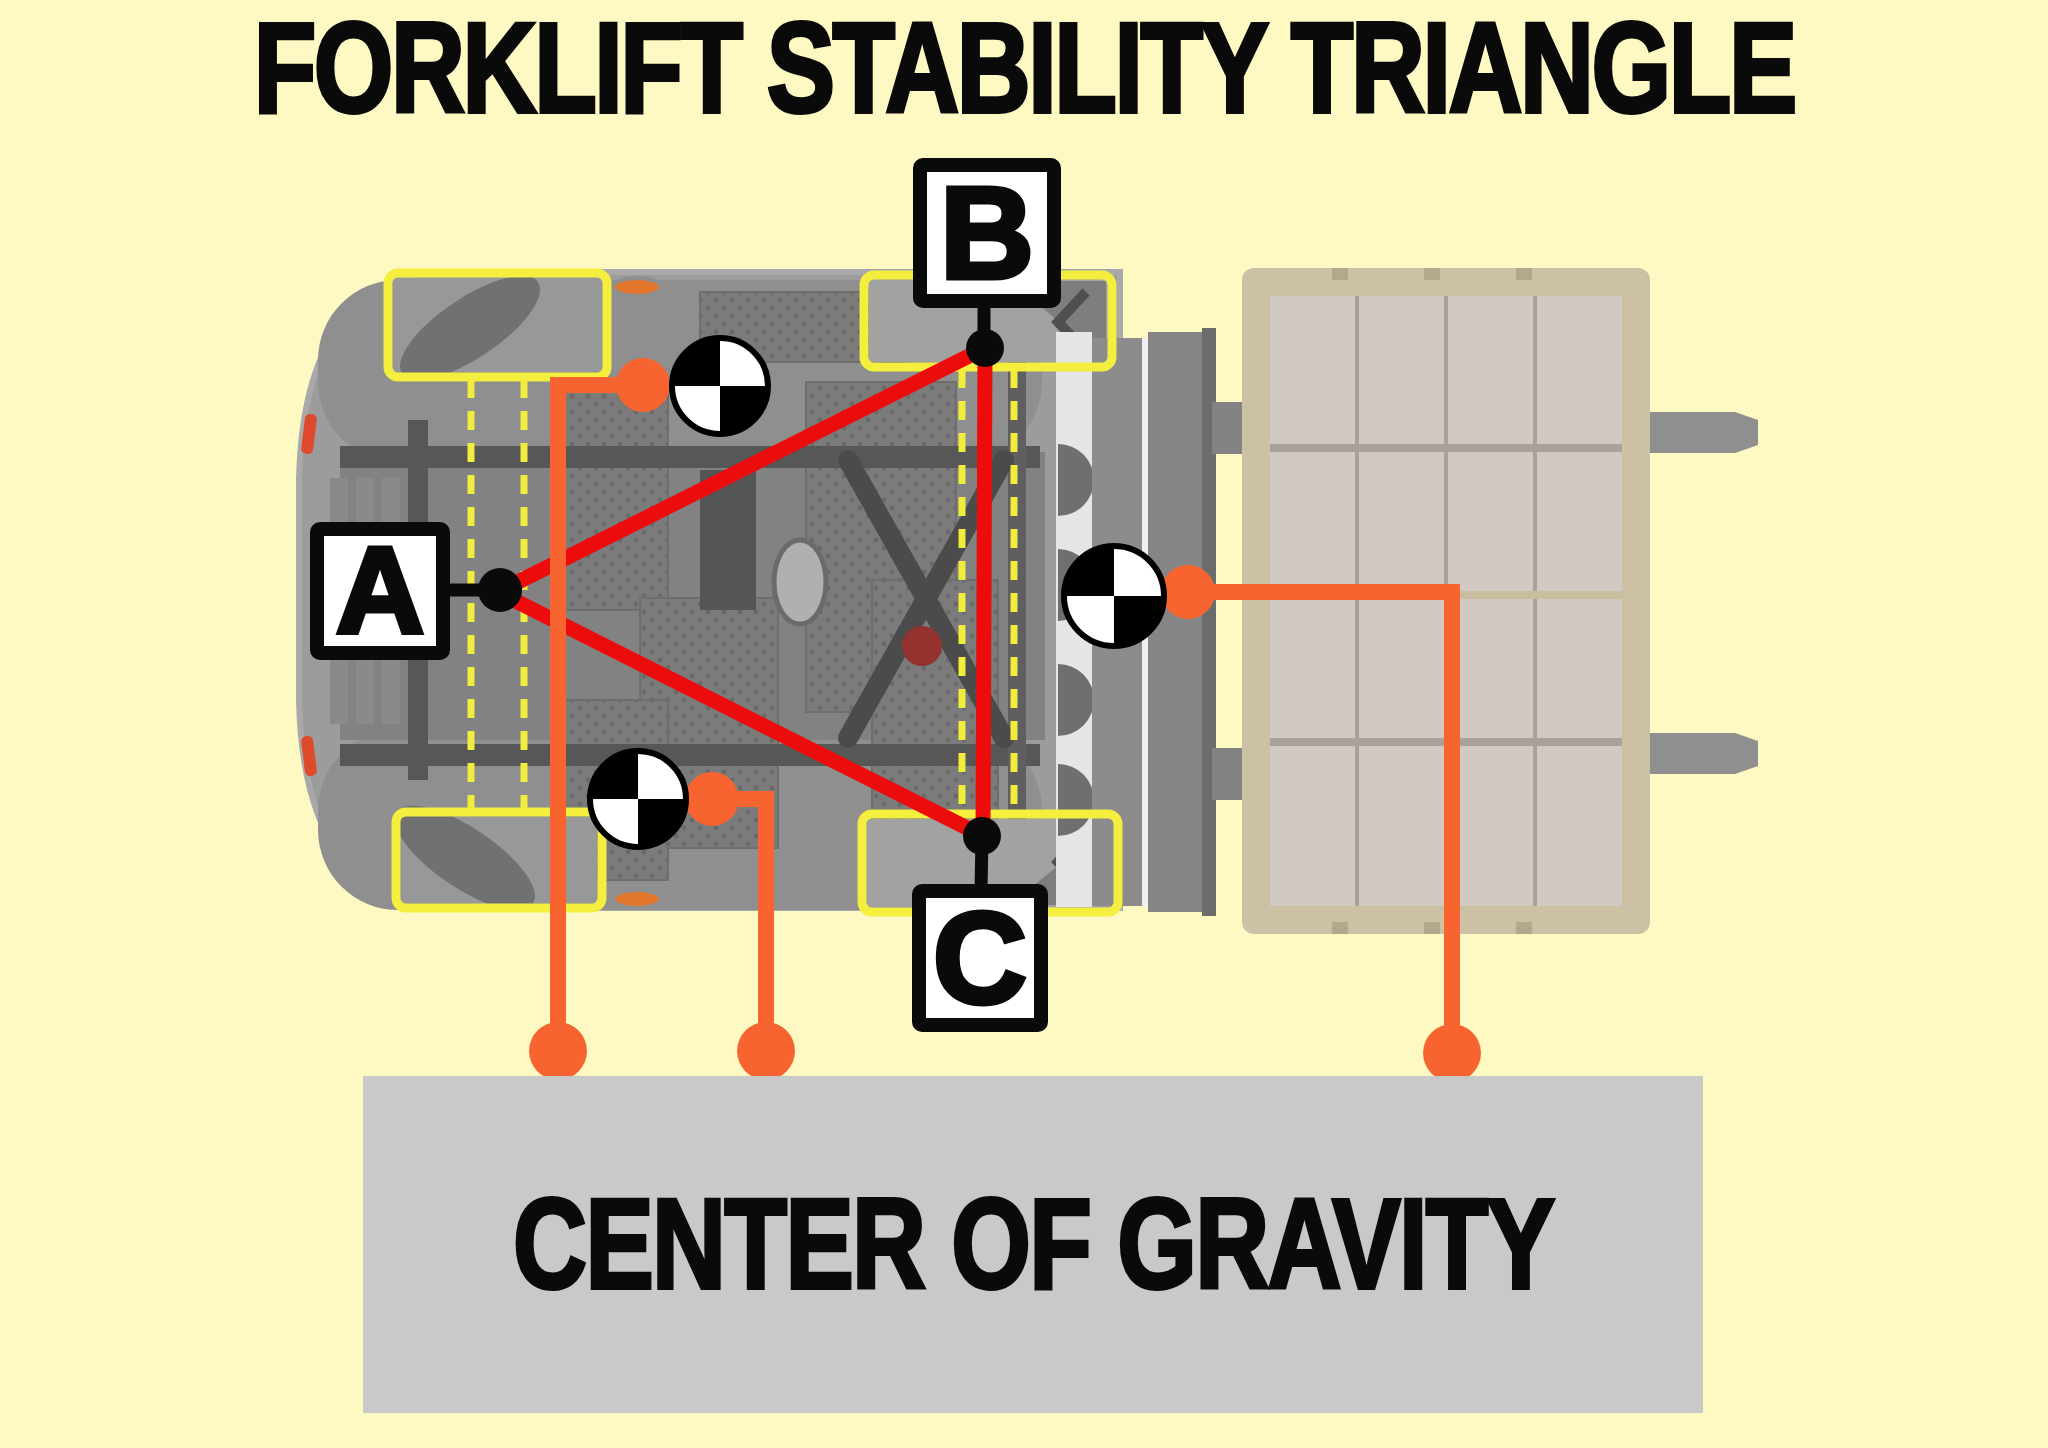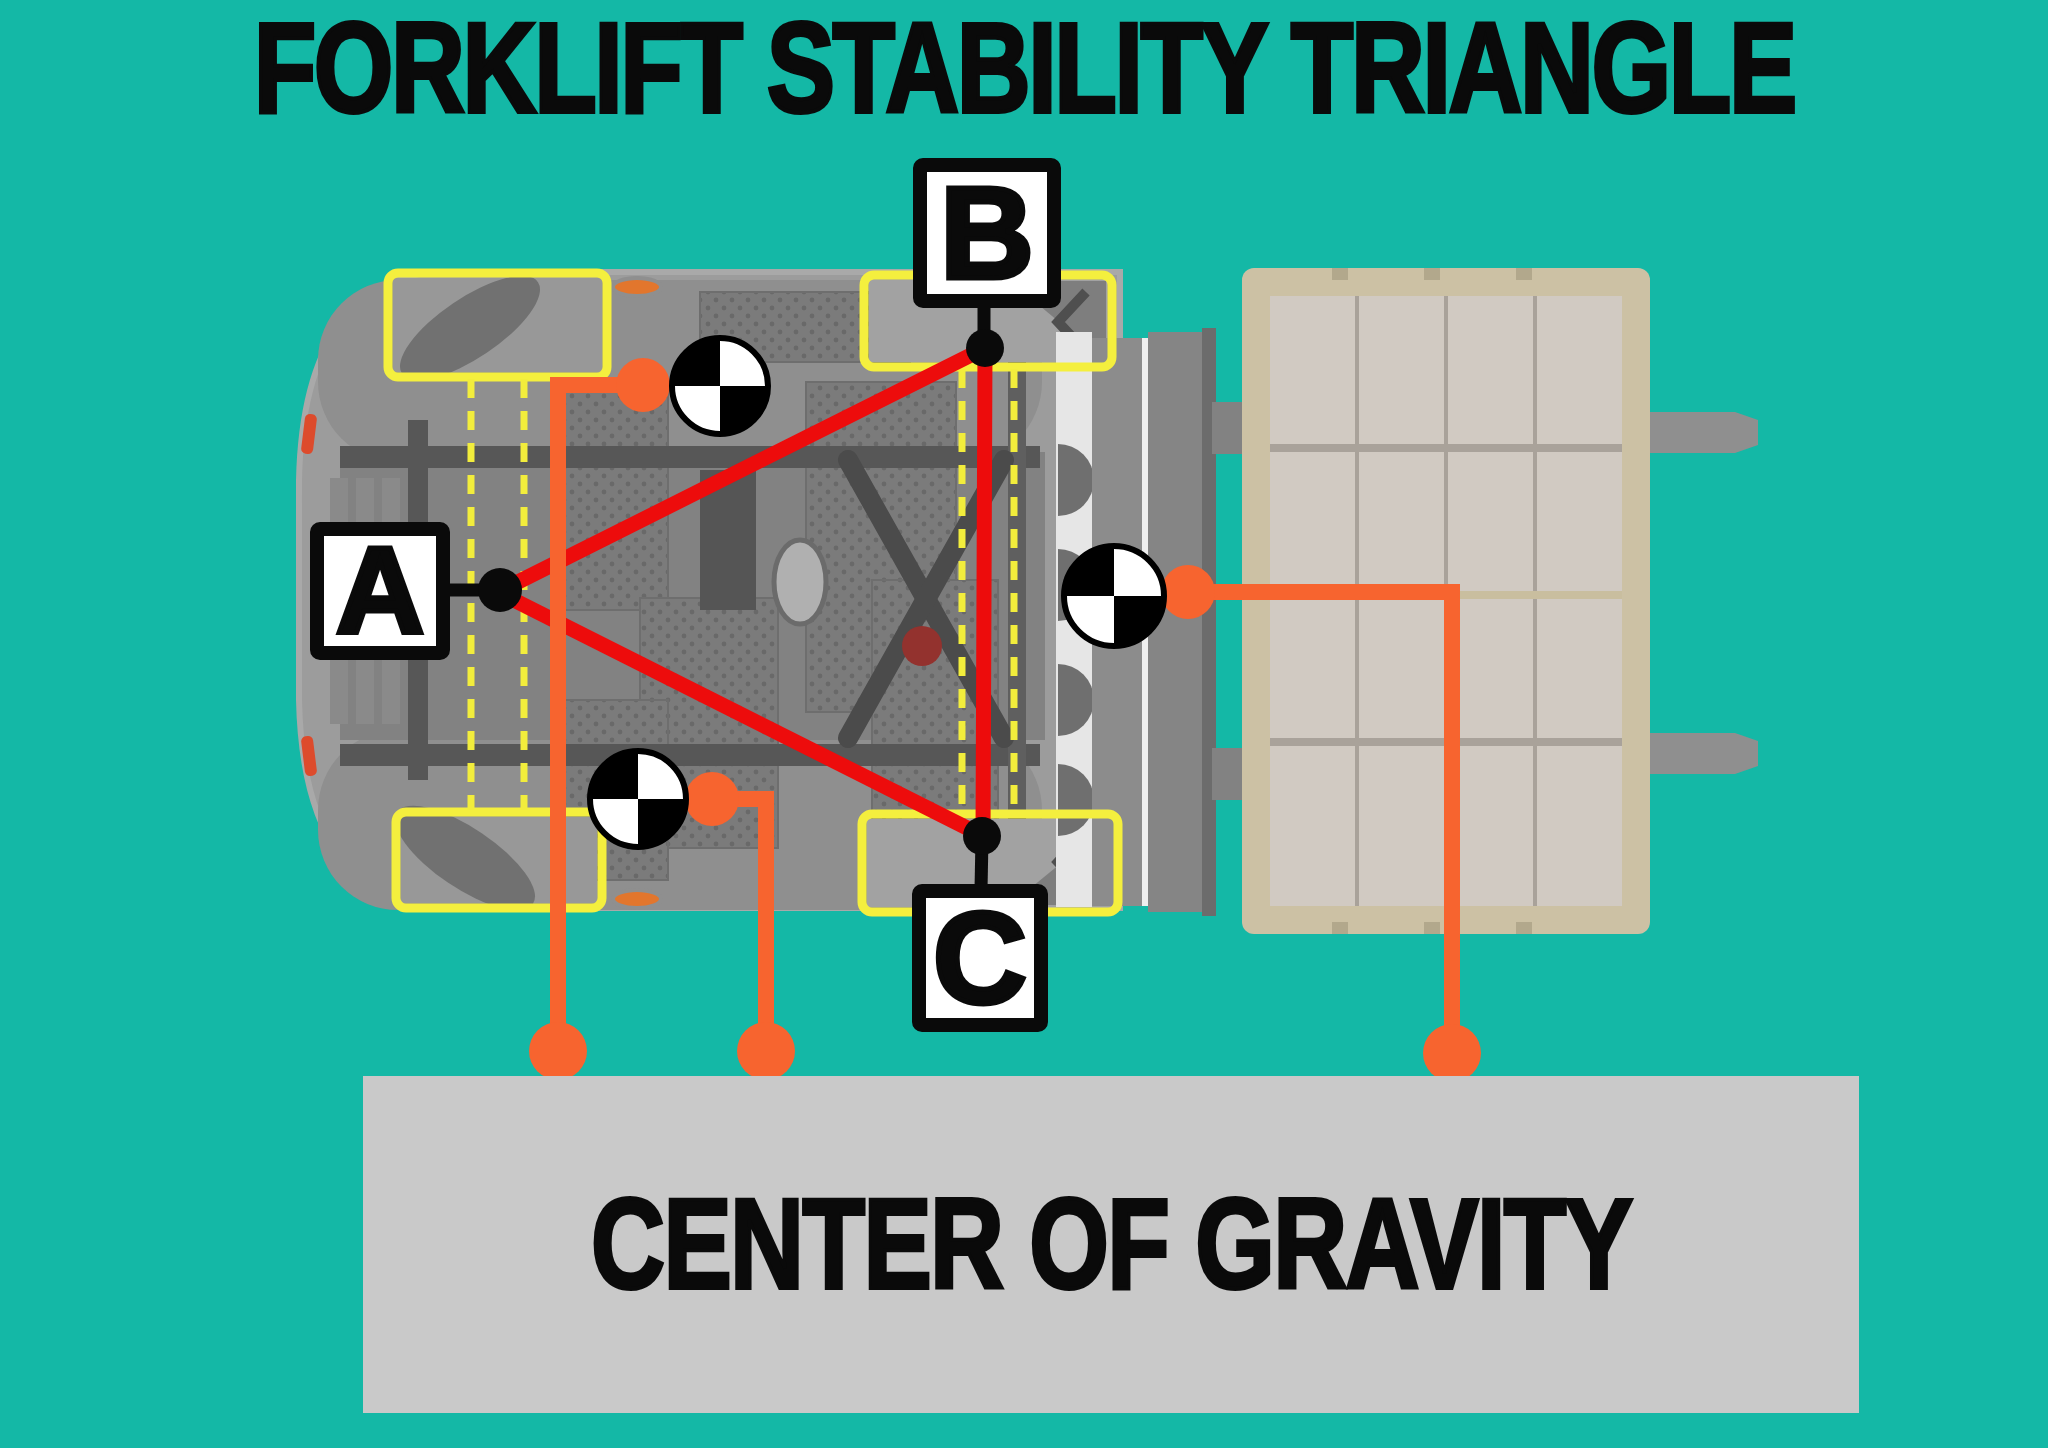--- a/index.html
+++ b/index.html
@@ -1,38 +1,38 @@
 <!DOCTYPE html>
 <html><head>
 <meta charset="utf-8">
 <style>
   html,body{margin:0;padding:0;background:#ffffff;}
   body{font-family:"Liberation Sans", sans-serif;}
-  #canvas{position:relative;width:2048px;height:1448px;background:#14b8a6;overflow:hidden;}
+  #canvas{position:relative;width:2048px;height:1448px;background:#fef9c3;overflow:hidden;}
   #diagram-svg{position:absolute;left:0;top:0;width:2048px;height:1448px;}
 
   .page-title{
     position:absolute;left:0;top:12px;width:2048px;height:112px;
     text-align:center;line-height:112px;white-space:nowrap;
     font-weight:bold;font-size:128px;color:#0a0a0a;
     -webkit-text-stroke:4px #0a0a0a;
   }
   .page-title .squeeze{display:inline-block;transform:scaleX(0.80);transform-origin:center;letter-spacing:-3px;}
 
   .vertex-box{
     position:absolute;box-sizing:border-box;background:#ffffff;border:14px solid #0a0a0a;border-radius:10px;
     display:flex;align-items:center;justify-content:center;
     font-weight:bold;color:#0a0a0a;-webkit-text-stroke:5px #0a0a0a;
   }
   #vertex-a{left:310px;top:522px;width:140px;height:138px;font-size:122px;}
   #vertex-b{left:913px;top:158px;width:148px;height:150px;font-size:130px;}
   #vertex-c{left:912px;top:884px;width:136px;height:148px;font-size:130px;}
 
   .caption-box{
-    position:absolute;left:363px;top:1076px;width:1496px;height:337px;background:#c9c9c9;
+    position:absolute;left:363px;top:1076px;width:1340px;height:337px;background:#c9c9c9;
     display:flex;flex-direction:column;align-items:center;justify-content:center;gap:16px;
   }
   .caption-line{
     font-weight:bold;font-size:128px;line-height:1.05;color:#0a0a0a;white-space:nowrap;
     -webkit-text-stroke:4px #0a0a0a;
   }
   .caption-line .squeeze{display:inline-block;transform:scaleX(0.80);transform-origin:center;letter-spacing:-2px;}
 </style>
 </head>
 <body>

